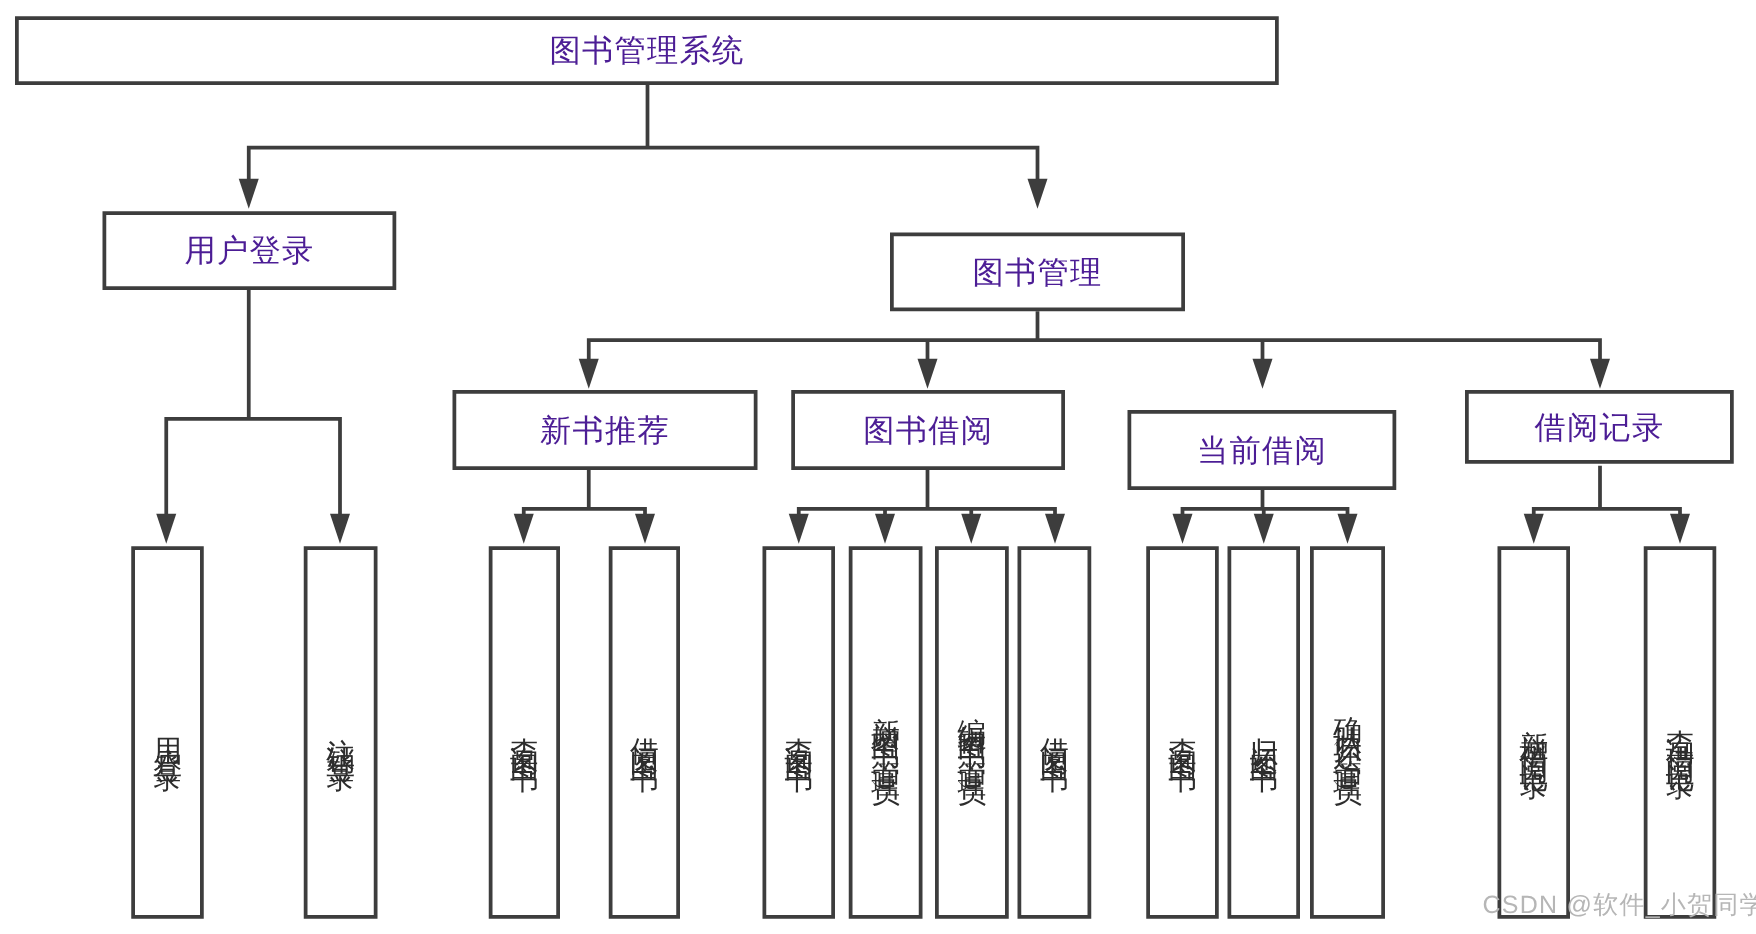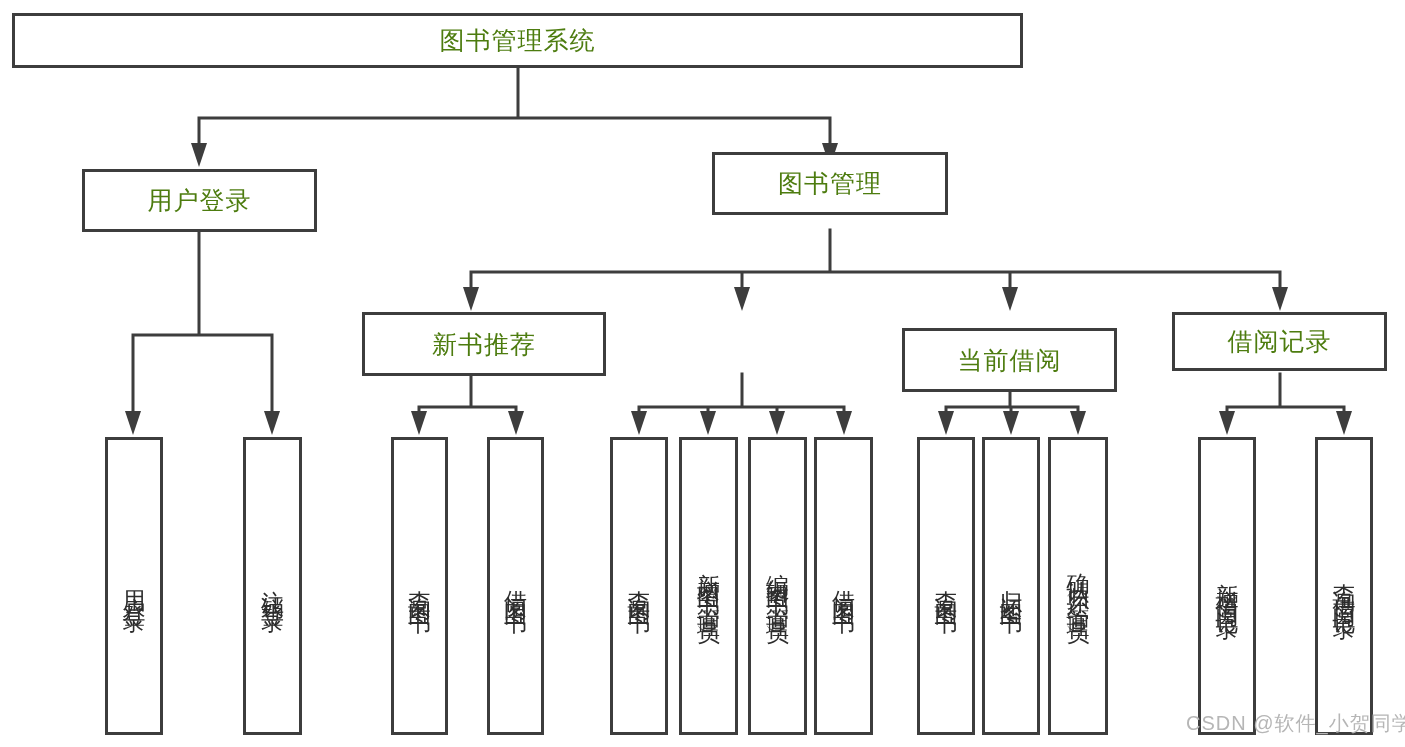--- a/index.html
+++ b/index.html
@@ -12,21 +12,21 @@
   }
   .wires{position:absolute;left:0;top:0;z-index:1;}
   .node{
     position:absolute;box-sizing:border-box;
     background:#ffffff;border:3px solid #3d3d3d;
     display:flex;align-items:center;justify-content:center;
     color:#2d2d2d;z-index:2;
   }
   .hnode .lbl{
     font-size:25px;letter-spacing:1px;white-space:nowrap;
-    color:#4d7c0f;
+    color:#4c1d95;
     text-align:right;
   }
   .vnode .lbl{
     writing-mode:vertical-rl;text-orientation:mixed;
     font-size:23px;letter-spacing:7px;line-height:1;
     color:#2d2d2d;
   }
   .watermark{
     position:absolute;left:1186px;top:710px;z-index:3;
     font-size:20px;color:#b6b6b6;letter-spacing:1px;white-space:nowrap;
@@ -77,26 +77,29 @@
     </g>
   </svg>
 
   <div class="node hnode" style="left:12px;top:13px;width:1011px;height:55px">
     <span class="lbl">图书管理系统</span>
   </div>
 
   <div class="node hnode" style="left:82px;top:169px;width:235px;height:63px">
     <span class="lbl">用户登录</span>
   </div>
-  <div class="node hnode" style="left:712px;top:152px;width:236px;height:63px">
+  <div class="node hnode" style="left:712px;top:186px;width:236px;height:63px">
     <span class="lbl">图书管理</span>
   </div>
 
   <div class="node hnode" style="left:362px;top:312px;width:244px;height:64px">
     <span class="lbl">新书推荐</span>
+  </div>
+  <div class="node hnode" style="left:633px;top:312px;width:219px;height:64px">
+    <span class="lbl">图书借阅</span>
   </div>
   <div class="node hnode" style="left:902px;top:328px;width:215px;height:64px">
     <span class="lbl">当前借阅</span>
   </div>
   <div class="node hnode" style="left:1172px;top:312px;width:215px;height:59px">
     <span class="lbl">借阅记录</span>
   </div>
 
   <div class="node vnode" style="left:105px;top:437px;width:58px;height:298px">
     <span class="lbl">用户登录</span>

